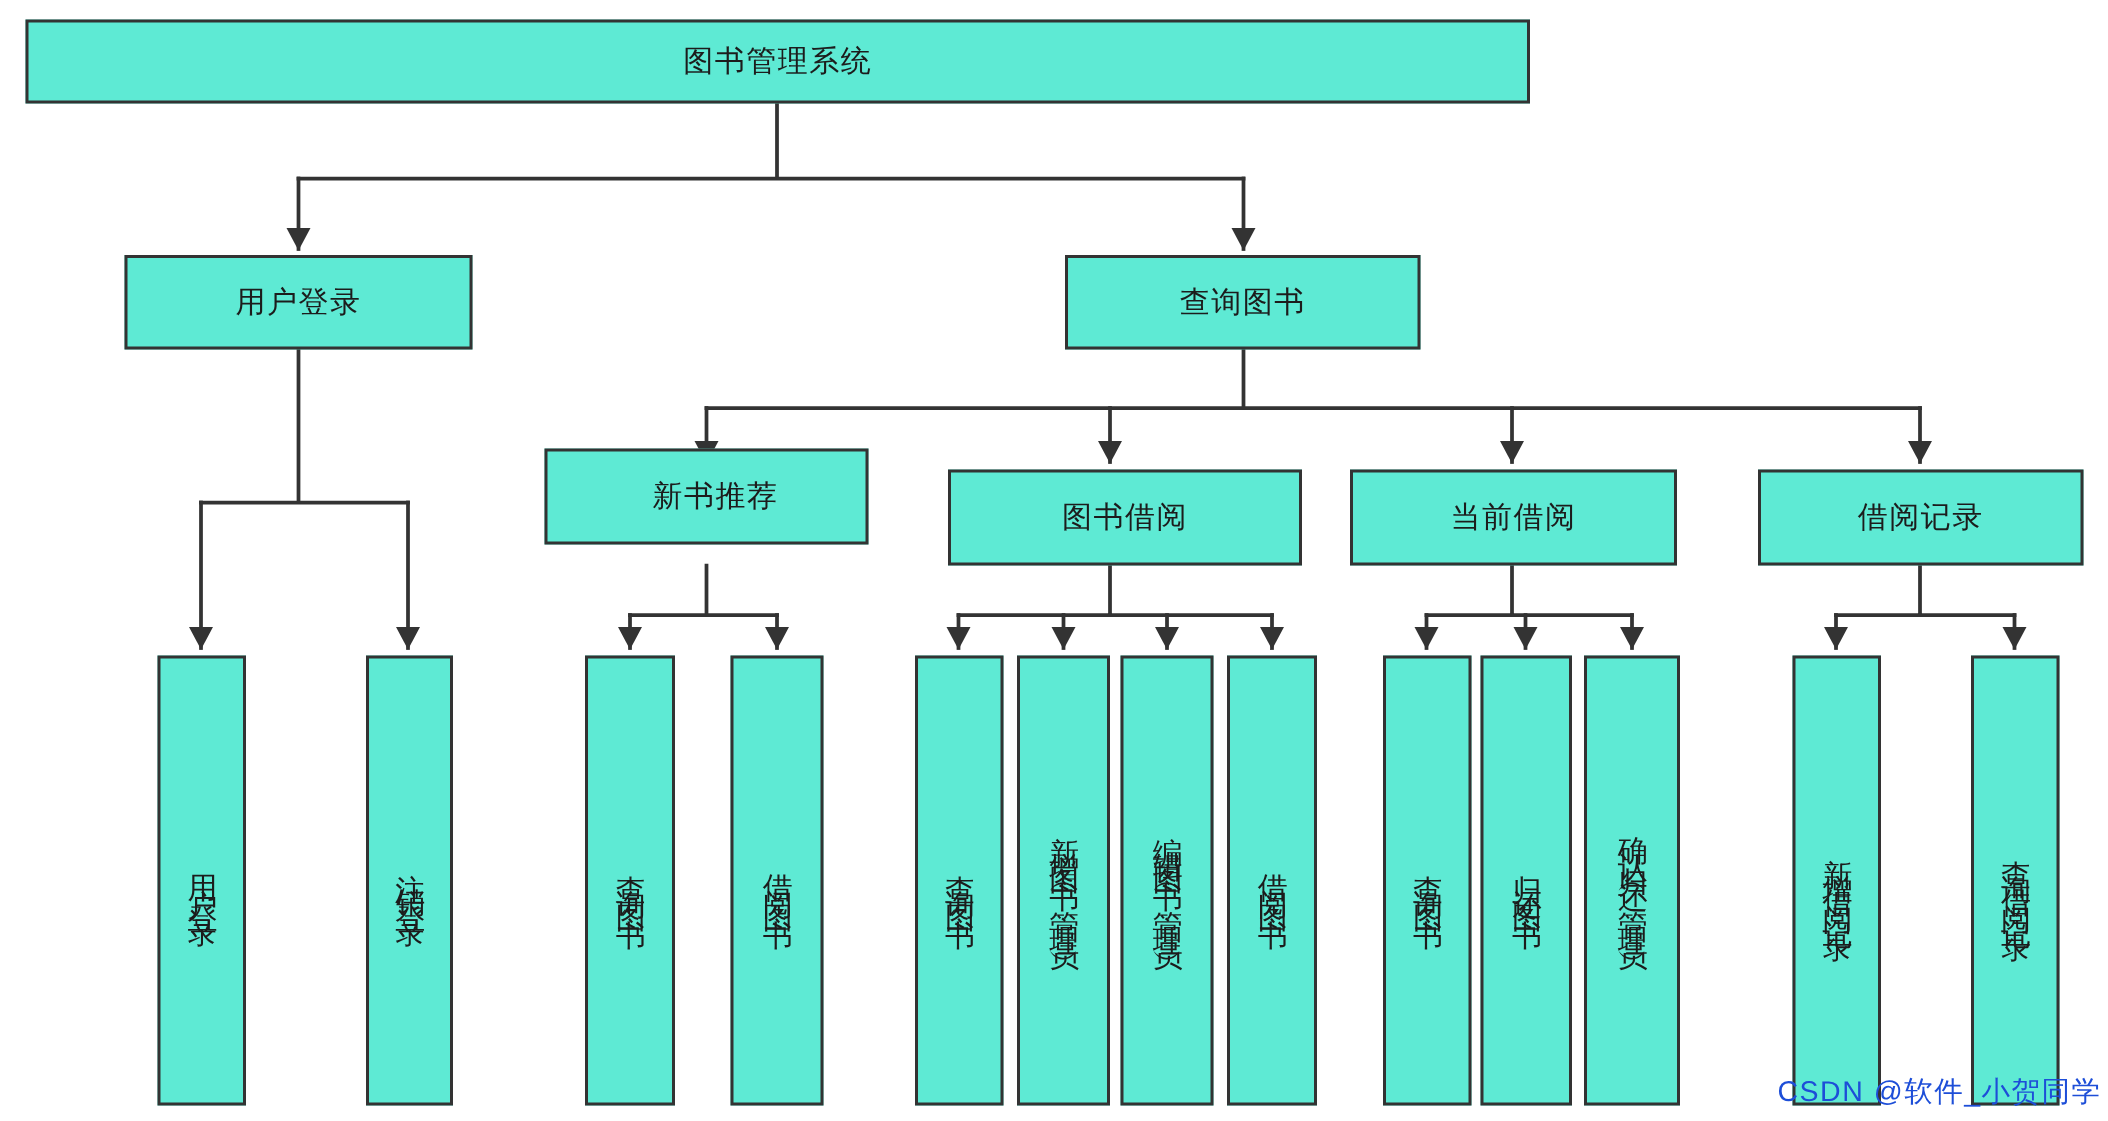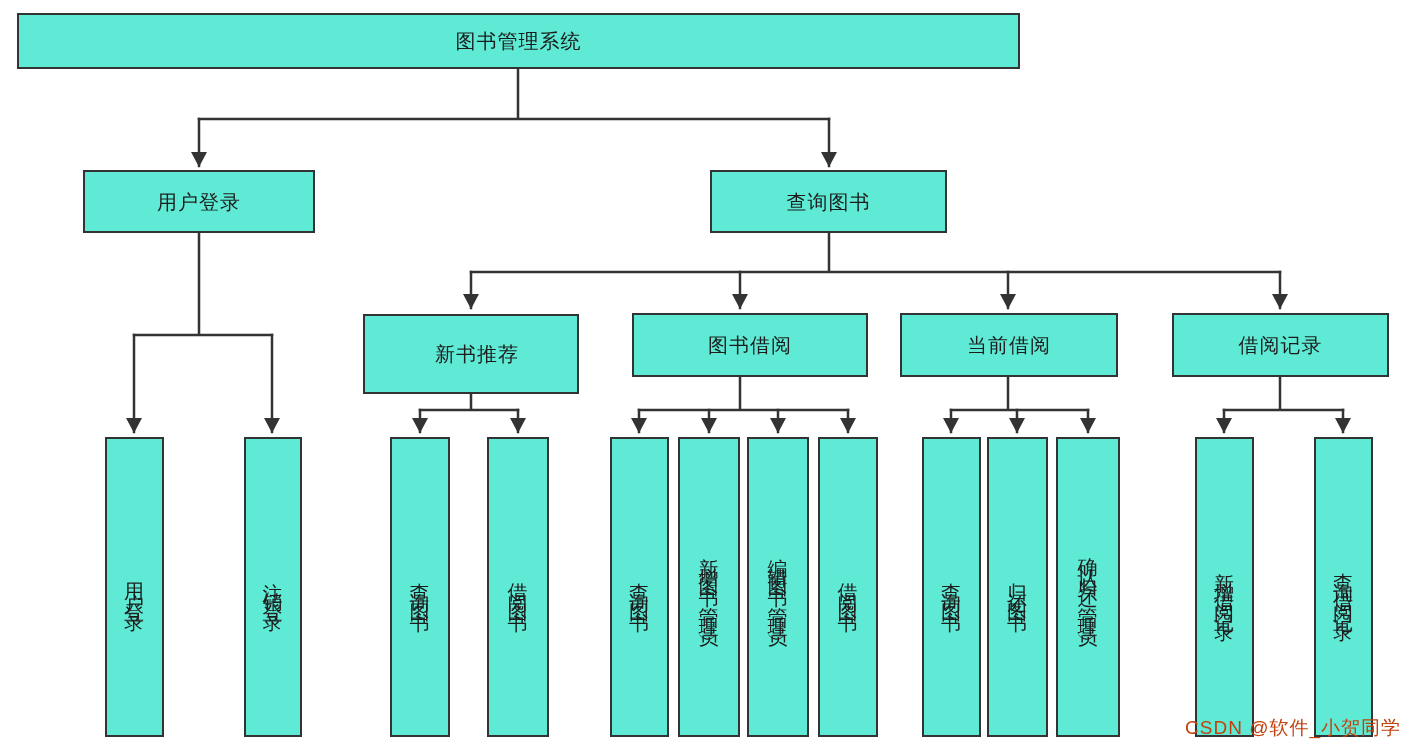--- a/index.html
+++ b/index.html
@@ -47,21 +47,21 @@
     writing-mode: vertical-rl;
     text-orientation: mixed;
     letter-spacing: 10px;
     top: 437px;
     height: 300px;
   }
   .watermark {
     position: absolute;
     right: 4px;
     bottom: 6px;
-    color: #c2410c;
+    color: #1d4ed8;
     font-size: 19px;
     letter-spacing: 1px;
     white-space: nowrap;
   }
 </style>
 </head>
 <body>
 
 <div class="canvas">
 
@@ -118,21 +118,21 @@
       <line x1="1224" y1="410" x2="1224" y2="432" marker-end="url(#arrowhead)"></line>
       <line x1="1343" y1="410" x2="1343" y2="432" marker-end="url(#arrowhead)"></line>
     </g>
   </svg>
 
   <div class="node node-h" style="left:17px; top:13px; width:1003px; height:56px;">图书管理系统</div>
 
   <div class="node node-h" style="left:83px; top:170px; width:232px; height:63px;">用户登录</div>
   <div class="node node-h" style="left:710px; top:170px; width:237px; height:63px;">查询图书</div>
 
-  <div class="node node-h" style="left:363px; top:314px; width:216px; height:80px;padding-left:12px;">新书推荐</div>
+  <div class="node node-h" style="left:363px; top:299px; width:216px; height:64px;padding-left:12px;">新书推荐</div>
   <div class="node node-h" style="left:632px; top:313px; width:236px; height:64px;">图书借阅</div>
   <div class="node node-h" style="left:1172px; top:313px; width:217px; height:64px;">借阅记录</div>
   <div class="node node-h" style="left:900px; top:313px; width:218px; height:64px;">当前借阅</div>
 
   <div class="node node-v" style="left:105px; width:59px;">用户登录</div>
   <div class="node node-v" style="left:244px; width:58px;">注销登录</div>
 
   <div class="node node-v" style="left:390px; width:60px;">查询图书</div>
   <div class="node node-v" style="left:487px; width:62px;">借阅图书</div>
 

